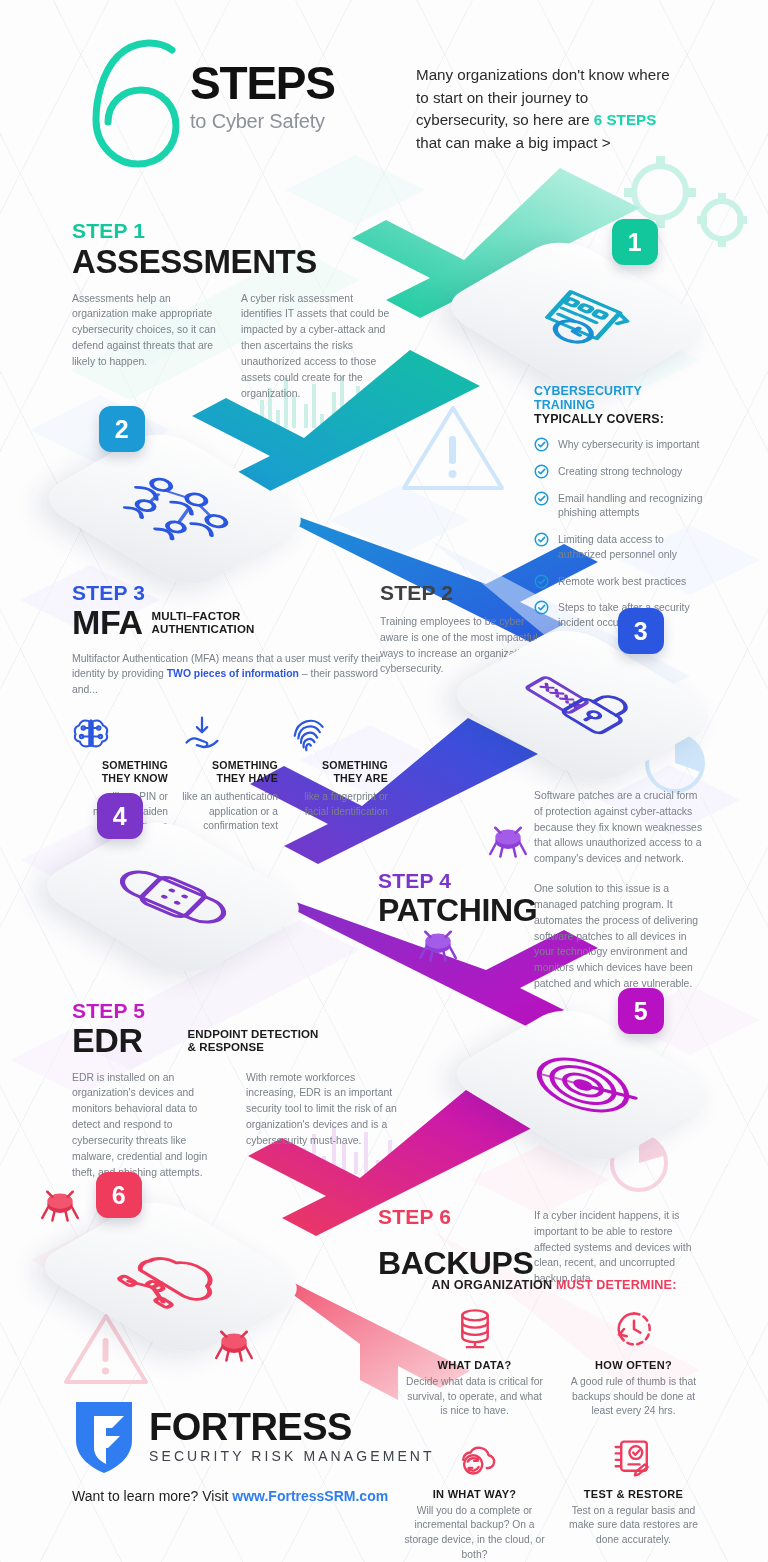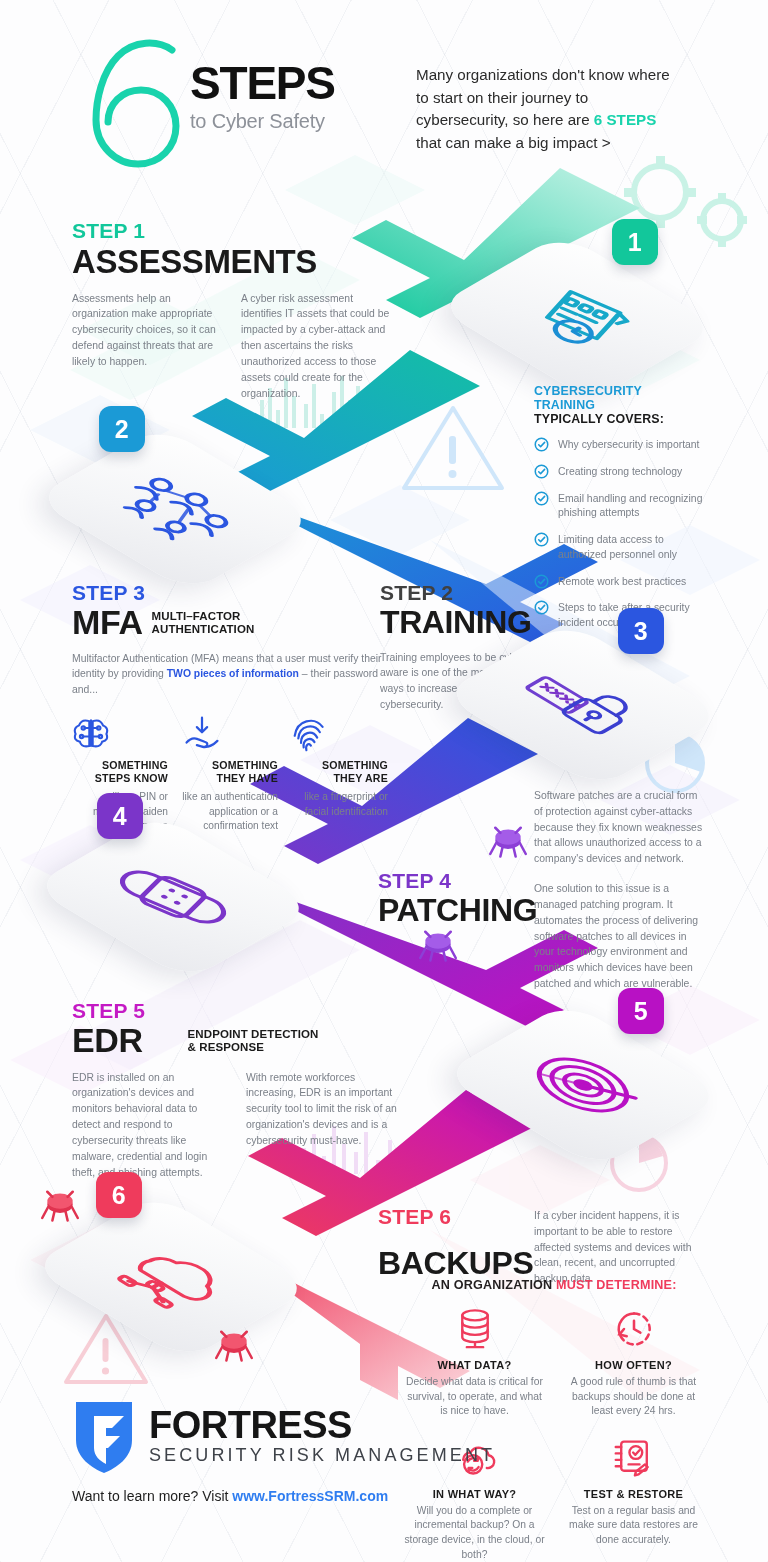--- a/index.html
+++ b/index.html
@@ -84,21 +84,21 @@
   
   .quad { display: grid; grid-template-columns: 1fr 1fr; gap: 16px 18px; }
   .quad-cell { text-align: center; }
   .quad-cell .ic { height: 46px; display: flex; align-items: center; justify-content: center; }
   .quad-cell .h { font-size: 11px; font-weight: 700; margin-top: 7px; color:#1a1a1a; letter-spacing:.3px;}
   .quad-cell .d { font-size: 10.3px; line-height: 1.42; color: #7b8089; margin-top: 4px; }
 
   
   .logo-wrap { position: absolute; left: 72px; top: 1398px; display: flex; align-items: center; gap: 13px; }
   .logo-name { font-size: 38px; font-weight: 700; letter-spacing: -.5px; line-height: .92; color: #161616; }
-  .logo-tag { font-size: 18px; letter-spacing: 3.1px; color: #3e4249; margin-top: 3px; }
+  .logo-tag { font-size: 14px; letter-spacing: 3.1px; color: #3e4249; margin-top: 3px; }
   .cta { position: absolute; left: 72px; top: 1488px; font-size: 14px; color: #1d1d1d; }
   .cta b { color: #2f7df0; font-weight: 700; }
 
   .bugicon { position: absolute; pointer-events: none; }
 </style>
 </head>
 <body>
 
 <div id="page">
 
@@ -291,21 +291,20 @@
         <path d="M31 34 L49 27 M67 27 L83 32 M30 44 L33 60 M63 40 L71 64" stroke-width="3.4" opacity=".85"></path>
       </svg>
     </div>
   </div>
   <div class="badge" style="left:99px; top:406px; background:#1b9ad6;">
     <span>2</span>
   </div>
 
   <div style="position:absolute; left:380px; top:582px; width:180px;">
     <div class="step-kicker" style="color:#404040;">STEP 2</div>
-    <div class="step-title" style="margin-top:3px;font-size:32px;">TRAINING</div>
     <div class="body-txt" style="margin-top:11px;width:170px;">Training employees to be cyber aware is one of the most impactful ways to increase an organization's cybersecurity.</div>
   </div>
 
   <div style="position:absolute; left:534px; top:384px; width:170px;">
     <div class="chk-head1" style="color:#1b9ad6;">CYBERSECURITY TRAINING</div>
     <div class="chk-head2">TYPICALLY COVERS:</div>
     <div class="chk-list">
       <div class="chk-item">
         <svg width="15" height="15" viewBox="0 0 24 24" fill="none" style="flex:none">
             <circle cx="12" cy="12" r="10" stroke="#1b9ad6" stroke-width="2.4"></circle>
@@ -395,21 +394,21 @@
             <path d="M24 6 q9 -3 12 5 q7 3 4 10 q3 7 -5 9 q-2 7 -11 5 Z"></path>
             <path d="M22 5 v30 M14 14 h7 M30 14 h-7 M12 24 h9 M32 24 h-9"></path>
             <circle cx="13" cy="14" r="2"></circle>
               <circle cx="31" cy="14" r="2"></circle>
             <circle cx="11" cy="24" r="2"></circle>
               <circle cx="33" cy="24" r="2"></circle>
           </svg>
         </div>
         <div class="h">
           <div>SOMETHING</div>
-          <div>STEPS KNOW</div>
+          <div>THEY KNOW</div>
         </div>
         <div class="d">like a PIN or mother's maiden name</div>
       </div>
       <div class="mfa-col">
         <div class="ic">
           <svg width="40" height="36" viewBox="0 0 46 42" fill="none" stroke="#2b56e0" stroke-width="2.6" stroke-linecap="round" stroke-linejoin="round">
             <path d="M23 2 v16 M17 13 l6 6 6 -6"></path>
             <path d="M5 31 q6 -7 13 -4 l8 3 q4 1 3 4 q-1 3 -5 2 l-7 -2"></path>
             <path d="M24 36 q9 1 17 -7"></path>
           </svg>

